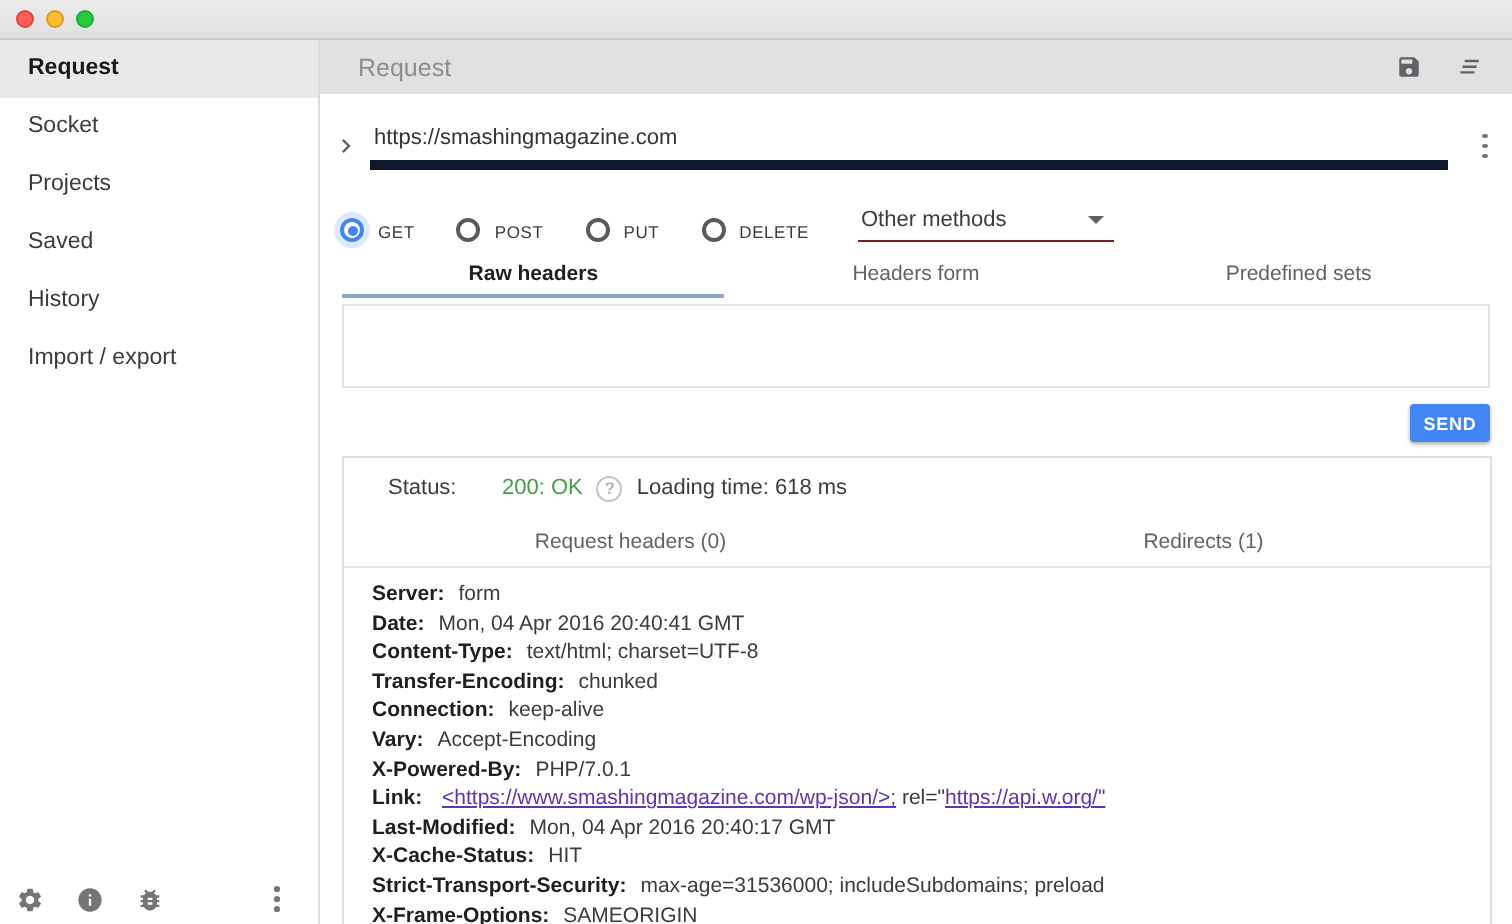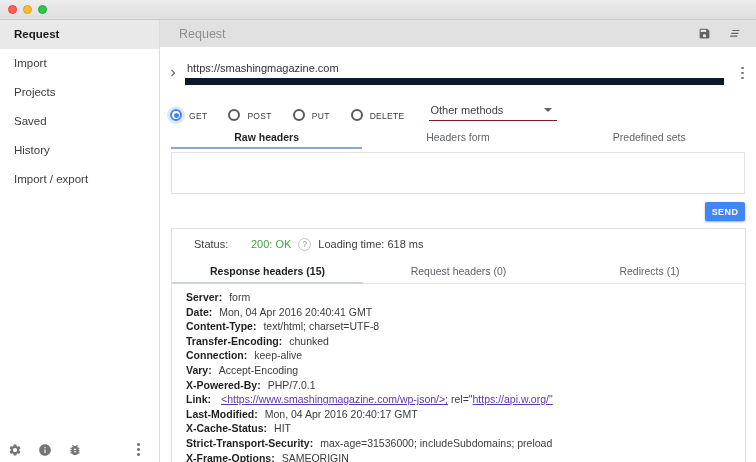--- a/index.html
+++ b/index.html
@@ -31,21 +31,21 @@
   .main { flex:1; position:relative; background:#fff; }
   .main-header { height:27px; background:#e1e1e1; display:flex; align-items:center; padding:0 15px 0 19px; }
   .main-title { font-size:12.5px; color:#8d8d8d; flex:1; }
   .hicon { margin-left:17px; display:inline-flex; }
   .hicon svg { width:13px; height:13px; fill:#5f6368; }
 
   
   .url-row { position:absolute; top:38px; left:6px; right:9px; height:30px; display:flex; align-items:center; }
   .chev { display:inline-flex; margin-right:5px; }
   .chev svg { width:14px; height:14px; fill:#5f6368; }
-  .url-input { flex:1; border:none; border-bottom:7px solid #0f172a; font-family:inherit; font-size:11px;
+  .url-input { flex:1; border:none; border-bottom:5px solid #0f172a; font-family:inherit; font-size:11px;
                color:#333; height:24px; background:transparent; outline:none; padding:0 0 3px 2px; }
   .url-row .dotcol { margin-left:13px; }
 
   
   .method-row { position:absolute; top:77px; left:10px; height:24px; display:flex; align-items:flex-end; }
   .radio { width:12px; height:12px; border:2px solid #5a5a5a; border-radius:50%; display:inline-block; position:relative; flex:none; }
   .radio.sel { border-color:#4285f4; box-shadow:0 0 0 3px rgba(66,133,244,.18); }
   .radio.sel::after { content:""; position:absolute; left:1.5px; top:1.5px; width:5px; height:5px; border-radius:50%; background:#4285f4; }
   .mlabel { font-size:8.5px; color:#3c3c3c; margin:0 21px 0 7px; letter-spacing:.3px; }
   .other-select { display:flex; align-items:center; justify-content:space-between; font-size:11px; color:#3c3c3c;
@@ -90,21 +90,21 @@
 <div class="titlebar">
   <span class="tl red"></span>
   <span class="tl yellow"></span>
   <span class="tl green"></span>
 </div>
 
 <div class="app">
 
   <aside class="sidebar">
     <div class="side-item active">Request</div>
-    <div class="side-item">Import</div>
+    <div class="side-item">Socket</div>
     <div class="side-item">Projects</div>
     <div class="side-item">Saved</div>
     <div class="side-item">History</div>
     <div class="side-item">Import / export</div>
 
     <div class="side-footer">
       <span class="ficon">
         <svg viewBox="0 0 24 24">
             <path d="M19.14 12.94c.04-.3.06-.61.06-.94 0-.32-.02-.64-.07-.94l2.03-1.58c.18-.14.23-.41.12-.61l-1.92-3.32c-.12-.22-.37-.29-.59-.22l-2.39.96c-.5-.38-1.03-.7-1.62-.94l-.36-2.54c-.04-.24-.24-.41-.48-.41h-3.84c-.24 0-.43.17-.47.41l-.36 2.54c-.59.24-1.13.57-1.62.94l-2.39-.96c-.22-.08-.47 0-.59.22L2.74 8.87c-.12.21-.08.47.12.61l2.03 1.58c-.05.3-.09.63-.09.94s.02.64.07.94l-2.03 1.58c-.18.14-.23.41-.12.61l1.92 3.32c.12.22.37.29.59.22l2.39-.96c.5.38 1.03.7 1.62.94l.36 2.54c.05.24.24.41.48.41h3.84c.24 0 .44-.17.47-.41l.36-2.54c.59-.24 1.13-.56 1.62-.94l2.39.96c.22.08.47 0 .59-.22l1.92-3.32c.12-.22.07-.47-.12-.61l-2.01-1.58zM12 15.6c-1.98 0-3.6-1.62-3.6-3.6s1.62-3.6 3.6-3.6 3.6 1.62 3.6 3.6-1.62 3.6-3.6 3.6z"></path>
           </svg>
@@ -184,21 +184,20 @@
 
     <section class="response-card">
       <div class="status-row">
         <span class="status-label">Status:</span>
         <span class="status-ok">200: OK</span>
         <span class="help-badge">?</span>
         <span class="loading">Loading time: 618 ms</span>
       </div>
 
       <div class="tabs resp-tabs">
-        <span class="tab active">Response headers (15)</span>
         <span class="tab">Request headers (0)</span>
         <span class="tab">Redirects (1)</span>
       </div>
 
       <div class="resp-headers">
         <div class="hrow"><span class="hname">Server:</span><span class="hval">form</span></div>
         <div class="hrow"><span class="hname">Date:</span><span class="hval">Mon, 04 Apr 2016 20:40:41 GMT</span></div>
         <div class="hrow"><span class="hname">Content-Type:</span><span class="hval">text/html; charset=UTF-8</span></div>
         <div class="hrow"><span class="hname">Transfer-Encoding:</span><span class="hval">chunked</span></div>
         <div class="hrow"><span class="hname">Connection:</span><span class="hval">keep-alive</span></div>

